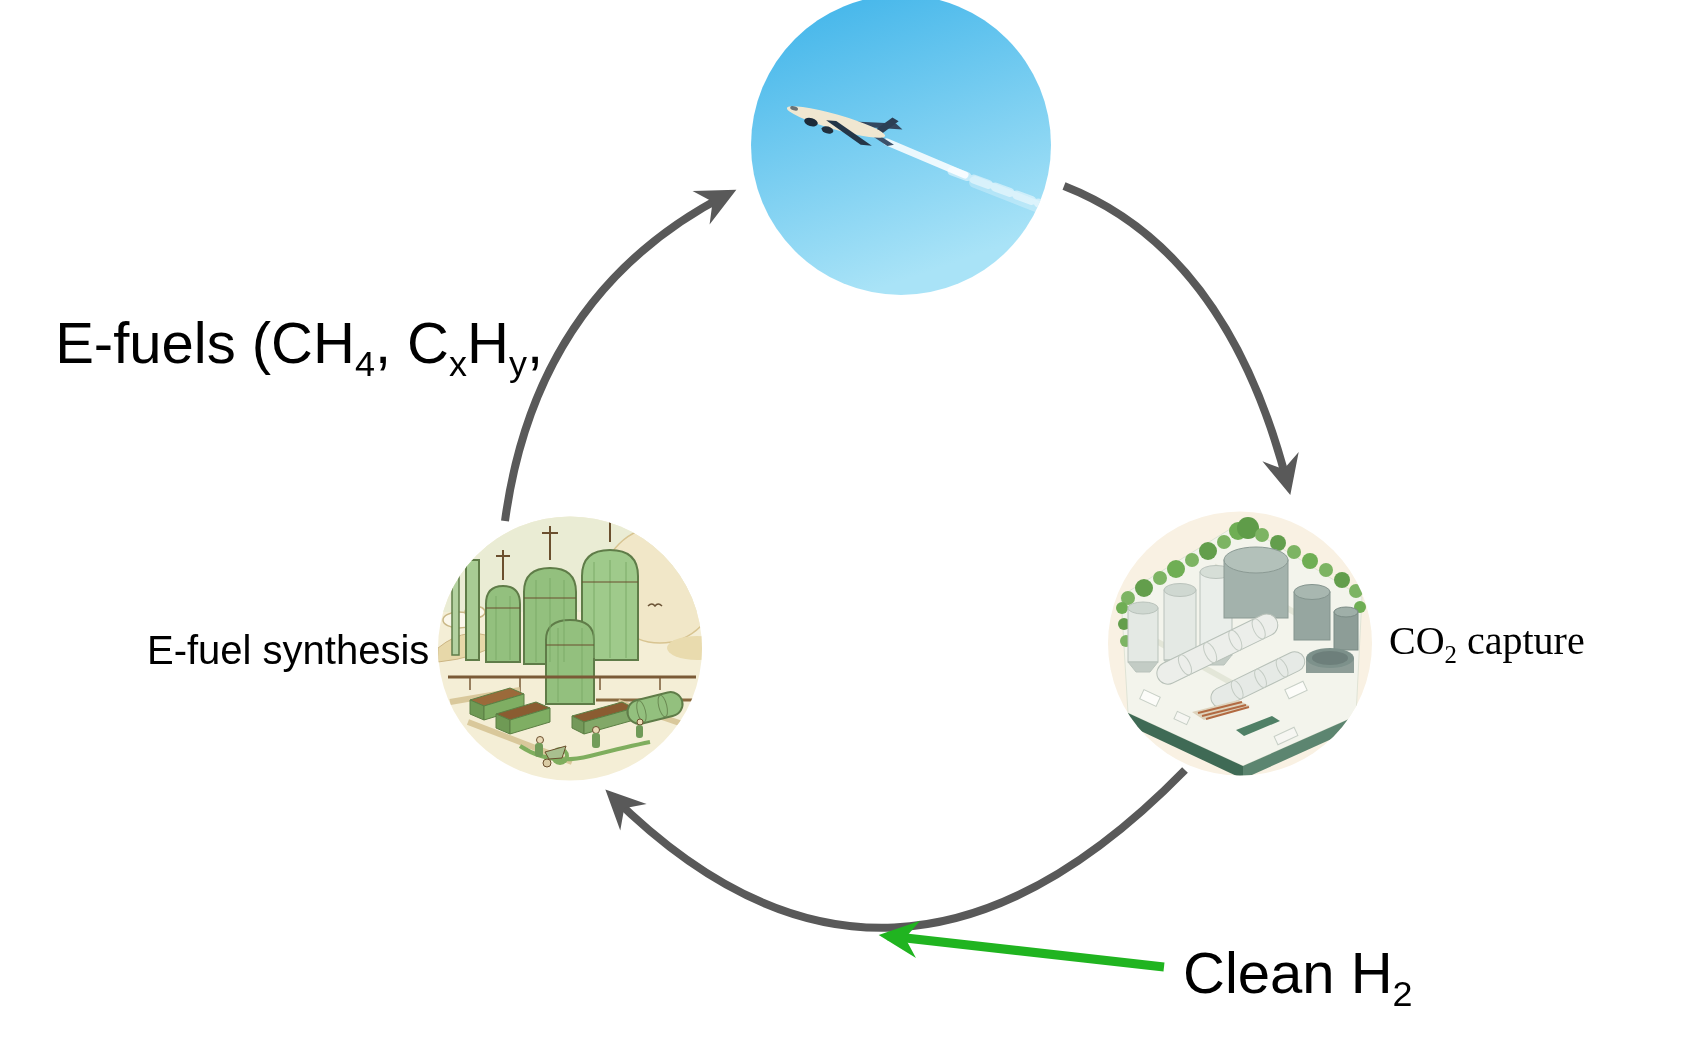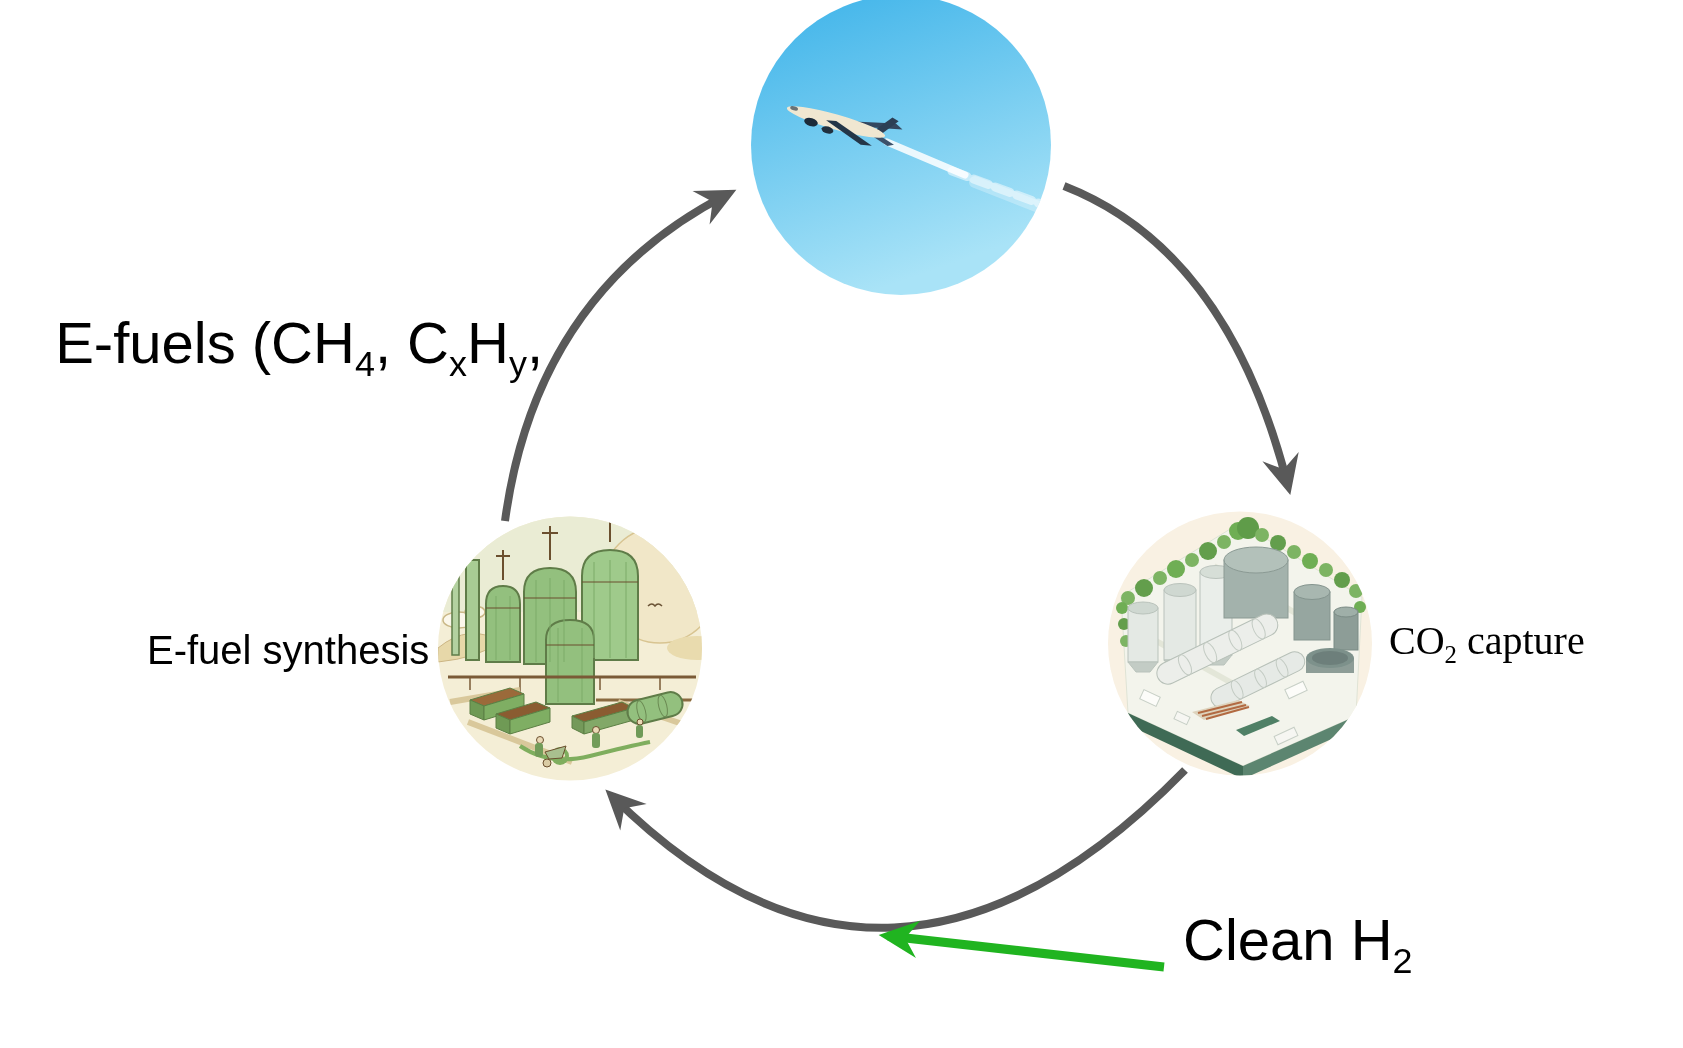--- a/index.html
+++ b/index.html
@@ -10,21 +10,21 @@
   .canvas > svg{position:absolute;left:0;top:0;}
   .label{position:absolute;color:#000;white-space:nowrap;}
   .lg{font-size:58px;line-height:1.12;}
   .sm{font-size:40px;line-height:1.12;}
   .label sub{font-size:.62em;line-height:0;}
   #efuels{left:15px;top:290px;width:528px;text-align:right;line-height:68px;margin-top:19px;}
   #co2-emissions{left:1262px;top:303px;}
   #co2-capture{left:1389px;top:619px;font-family:Liberation Serif, serif;}
   #efuel-synthesis{left:131px;top:628px;margin-left:16px;}
   #pure-co2{left:1194px;top:814px;}
-  #clean-h2{left:1183px;top:908px;}
+  #clean-h2{left:1183px;top:941px;}
 </style>
 </head>
 <body>
 
 <div class="canvas">
 
   <svg width="1683" height="1048" viewBox="0 0 1683 1048">
     <defs>
       <clipPath id="clipPlane">
           <circle cx="901" cy="145" r="150"></circle>

